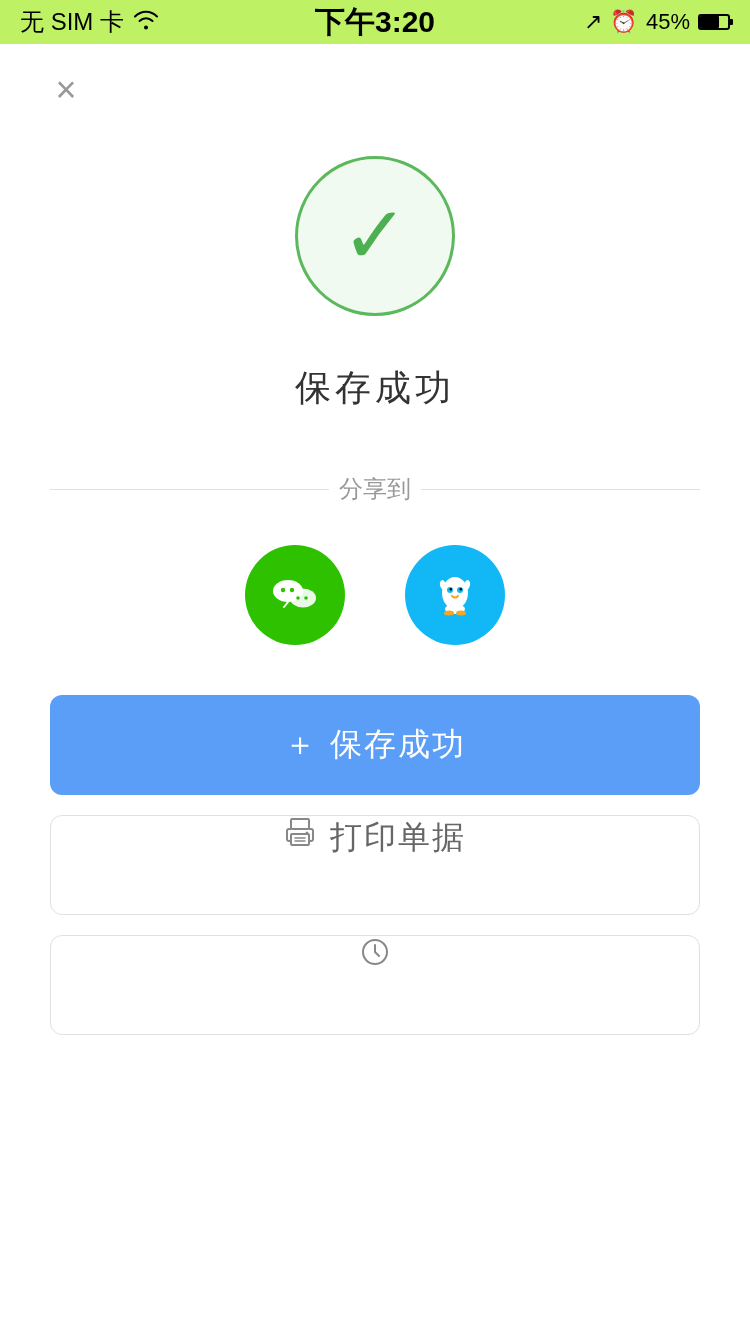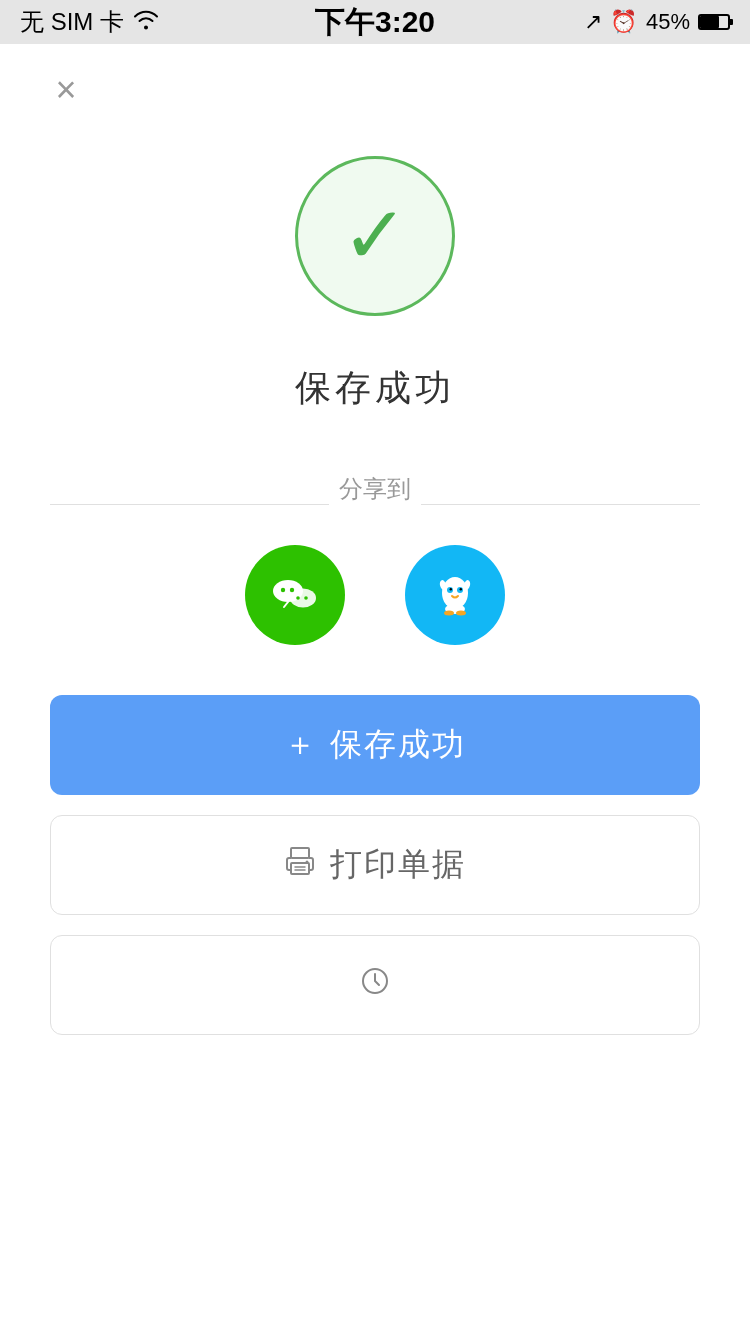--- a/index.html
+++ b/index.html
@@ -14,21 +14,21 @@
       flex-direction: column;
     }
 
     
     .status-bar {
       display: flex;
       align-items: center;
       justify-content: space-between;
       padding: 0 20px;
       height: 44px;
-      background: #e5e5e5;
+      background: #bef264;
     }
     .status-left {
       display: flex;
       align-items: center;
       gap: 8px;
       font-size: 24px;
       font-weight: 500;
       color: #000;
     }
     .status-center {
@@ -103,21 +103,21 @@
       letter-spacing: 4px;
     }
 
     
     .share-section {
       width: 100%;
       margin-bottom: 50px;
     }
     .share-divider-row {
       display: flex;
-      align-items: flex-end;
+      align-items: center;
       gap: 10px;
       margin-bottom: 40px;
     }
     .divider-line {
       flex: 1;
       height: 1px;
       background: #e0e0e0;
     }
     .share-label {
       font-size: 24px;
@@ -172,21 +172,20 @@
     }
     .btn-secondary {
       width: 100%;
       height: 100px;
       border-radius: 12px;
       background: #fff;
       border: 1px solid #e0e0e0;
       color: #666;
       font-size: 32px;
       display: flex;
-      align-items: center;
       justify-content: center;
       gap: 14px;
       cursor: pointer;
       letter-spacing: 2px;
     }
     .btn-icon {
       font-size: 32px;
       color: inherit;
     }
 

